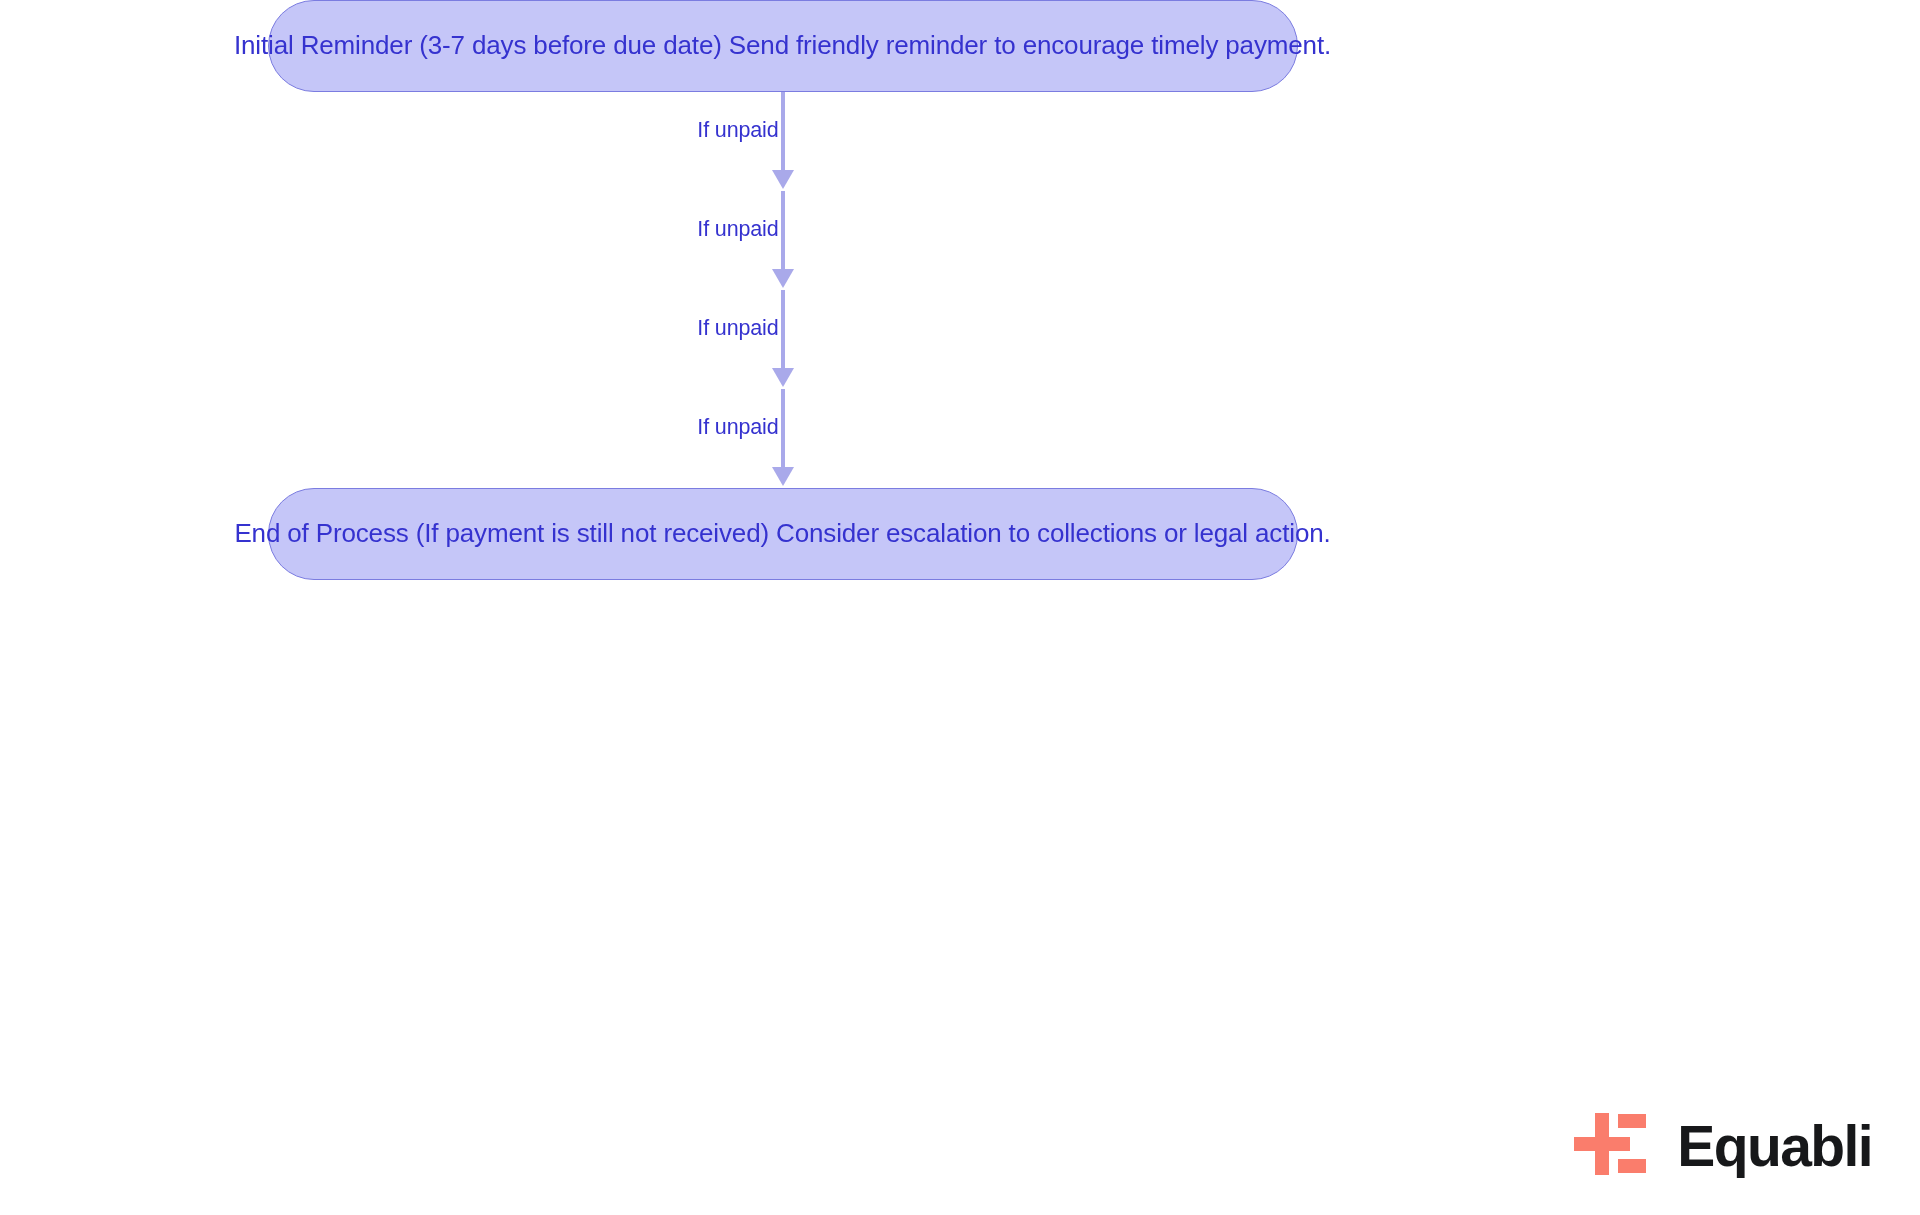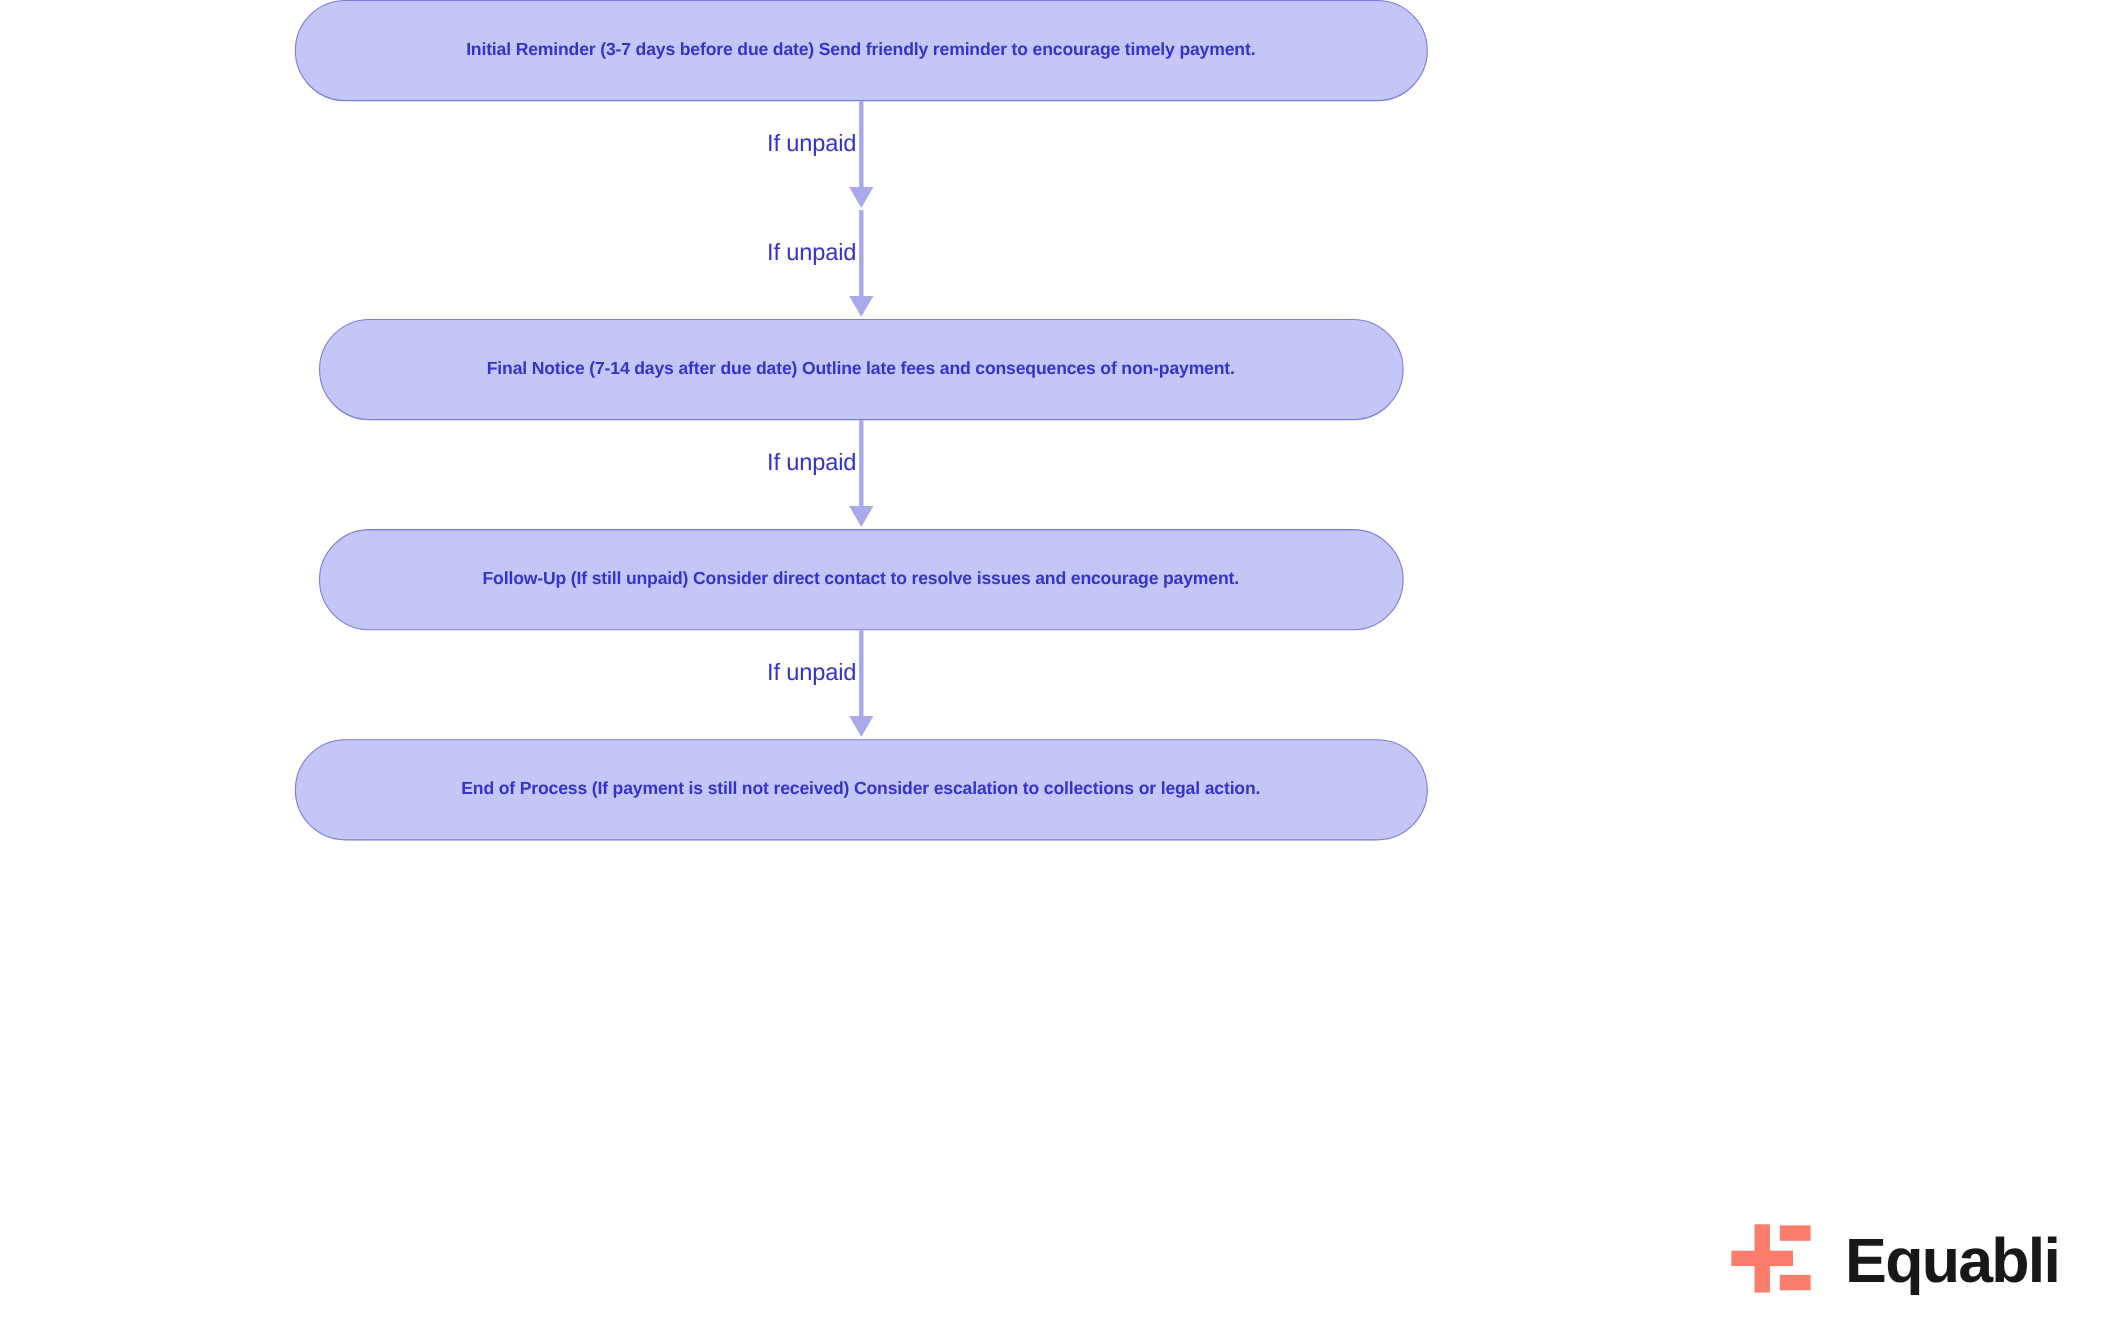--- a/index.html
+++ b/index.html
@@ -41,22 +41,22 @@
     border: 1.6px solid #7b7ce0;
     border-radius: 46px;
     height: 92px;
     display: flex;
     align-items: center;
     justify-content: center;
     padding: 0 34px;
   }
   .node-label {
     color: #3532cf;
-    font-size: 16px;
-    font-weight: 700;
+    font-size: 26px;
+    font-weight: 400;
     letter-spacing: -0.15px;
     white-space: nowrap;
     line-height: 1.2;
   }
 
   .node-w-wide { width: 1030px; }
   .node-w-mid  { width: 986px; }
 
   
   .connector {
@@ -172,33 +172,27 @@
       <span class="conn-label">If unpaid</span>
     </div>
 
 
     <div class="connector">
       <span class="conn-line"></span>
       <span class="conn-head"></span>
       <span class="conn-label">If unpaid</span>
     </div>
 
-    <div class="node node-w-mid">
-      <span class="node-label">Final Notice (7-14 days after due date) Outline late fees and consequences of non-payment.</span>
-    </div>
-
-    <div class="connector">
-      <span class="conn-line"></span>
-      <span class="conn-head"></span>
-      <span class="conn-label">If unpaid</span>
-    </div>
-
-    <div class="node node-w-mid">
-      <span class="node-label">Follow-Up (If still unpaid) Consider direct contact to resolve issues and encourage payment.</span>
-    </div>
+
+    <div class="connector">
+      <span class="conn-line"></span>
+      <span class="conn-head"></span>
+      <span class="conn-label">If unpaid</span>
+    </div>
+
 
     <div class="connector">
       <span class="conn-line"></span>
       <span class="conn-head"></span>
       <span class="conn-label">If unpaid</span>
     </div>
 
     <div class="node node-w-wide">
       <span class="node-label">End of Process (If payment is still not received) Consider escalation to collections or legal action.</span>
     </div>

